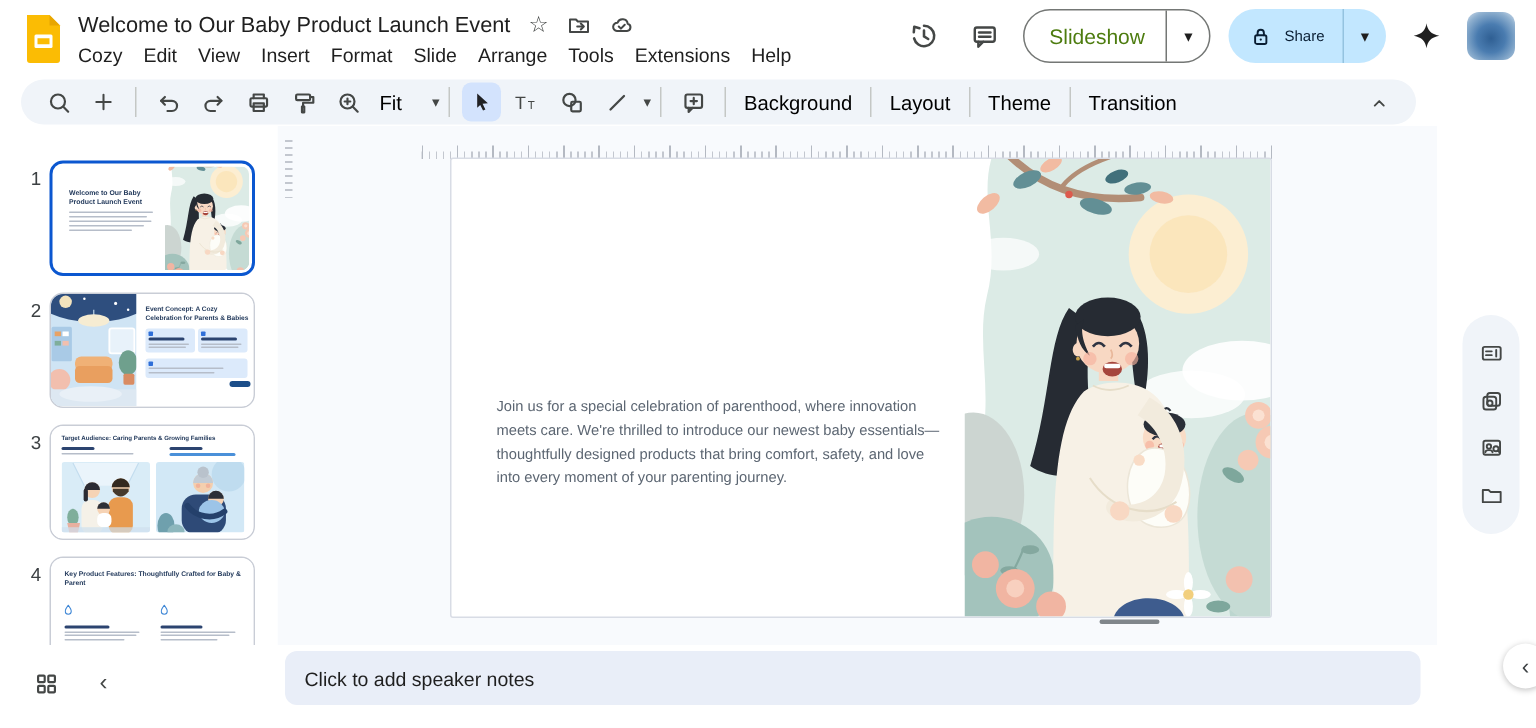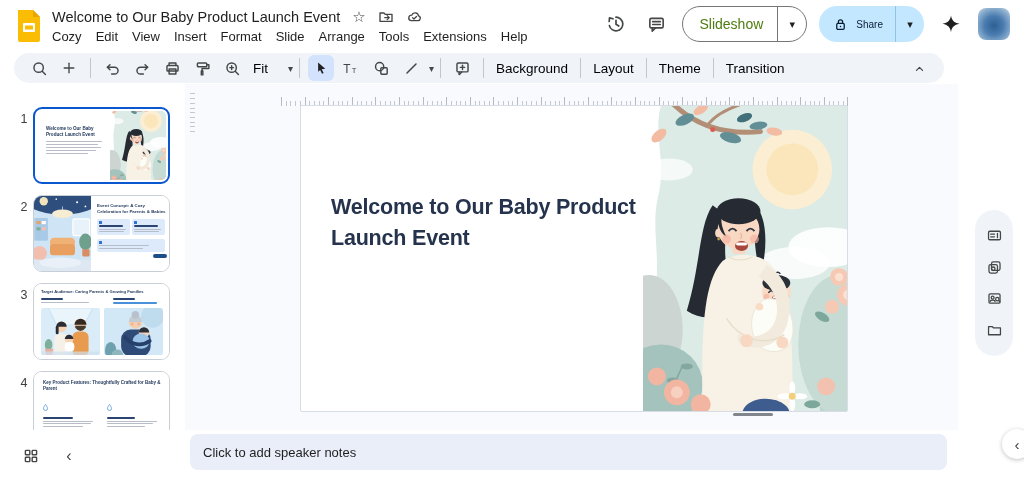--- a/index.html
+++ b/index.html
@@ -456,24 +456,21 @@
         </svg>
     </span>
   </div>
 
   <div class="main">
 
     <div class="canvas">
       <div class="ruler-h"></div>
       <div class="ruler-v"></div>
       <div class="slide">
-        <h1 class="slide-title">
-          <span style="display:block;">Welcome to Our Baby Product</span>
-          <span style="display:block;">Launch Event</span>
-        </h1>
+        <p class="slide-body">Join us for a special celebration of parenthood, where innovation meets care. We're thrilled to introduce our newest baby essentials—thoughtfully designed products that bring comfort, safety, and love into every moment of your parenting journey.</p>
         <svg class="slide-illo">
             <use href="#illo"></use>
           </svg>
       </div>
       <div class="scroll-indicator"></div>
     </div>
 
     <aside class="filmstrip">
 
       <div class="thumb-row" style="top:23px;">

